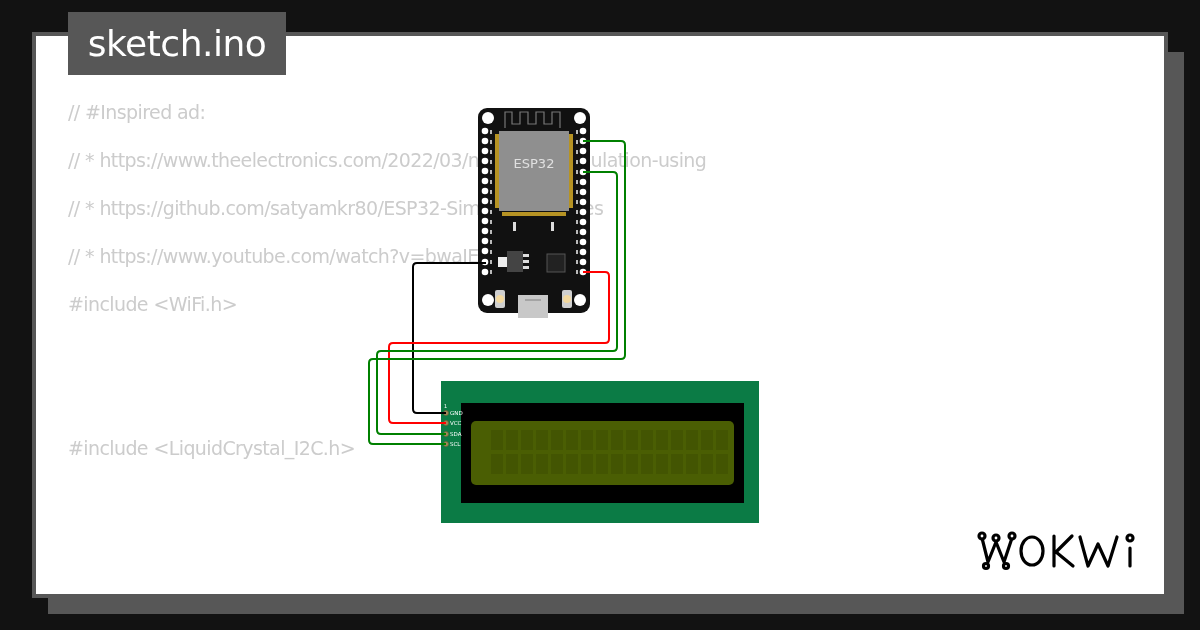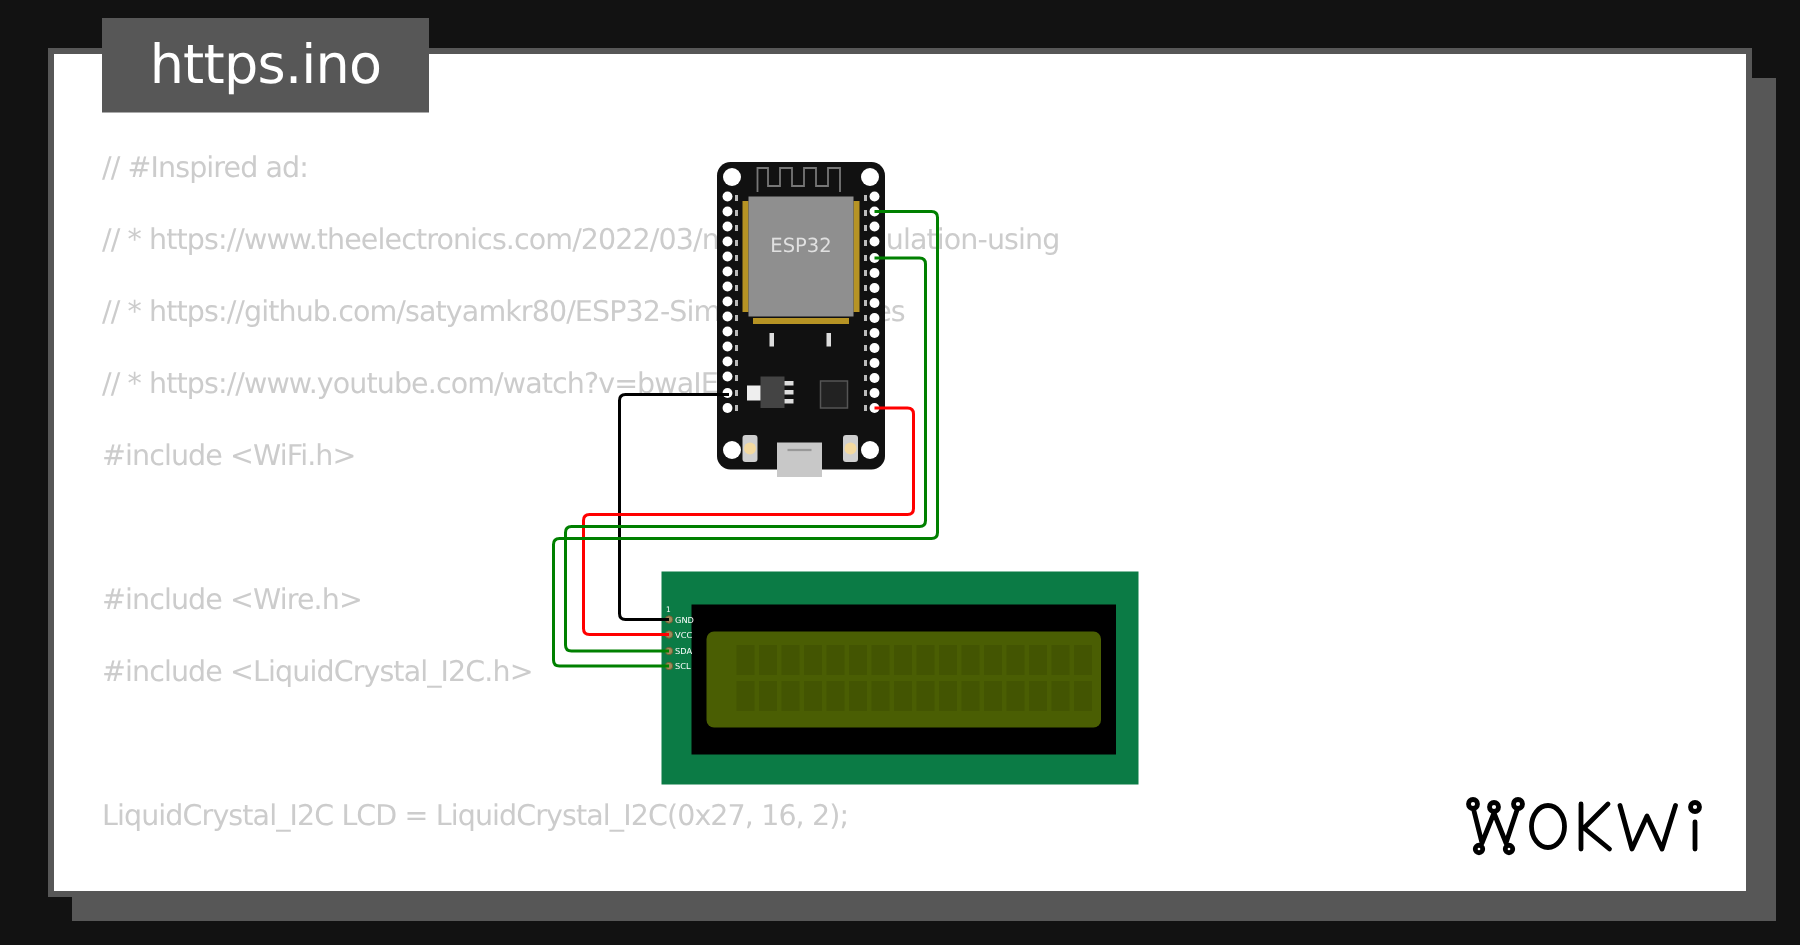--- a/index.html
+++ b/index.html
@@ -12,32 +12,30 @@
   .diagram { position:absolute; left:0; top:0; width:1200px; height:630px; z-index:2; pointer-events:none; }
   .diagram * { pointer-events:auto; }
   .logo { position:absolute; left:976px; top:528px; width:176px; height:46px; z-index:3; }
 </style>
 </head>
 <body>
 
 <div class="shadow"></div>
 <div class="card"></div>
 
-<div class="title-tab">https.ino</div>
+<div class="title-tab">sketch.ino</div>
 
 <div class="code">
   <div class="code-line" style="top:56px">// #Inspired ad:</div>
   <div class="code-line" style="top:104px">// * https://www.theelectronics.com/2022/03/ntp-client-simulation-using</div>
   <div class="code-line" style="top:152px">// * https://github.com/satyamkr80/ESP32-Simulation-Codes</div>
   <div class="code-line" style="top:200px">// * https://www.youtube.com/watch?v=bwaIEtLUVKQ</div>
   <div class="code-line" style="top:248px">#include &lt;WiFi.h&gt;</div>
-  <div class="code-line" style="top:344px">#include &lt;Wire.h&gt;</div>
   <div class="code-line" style="top:392px">#include &lt;LiquidCrystal_I2C.h&gt;</div>
   <div class="code-line" style="top:440px"></div>
-  <div class="code-line" style="top:488px">LiquidCrystal_I2C LCD = LiquidCrystal_I2C(0x27, 16, 2);</div>
 </div>
 
 <svg class="diagram" width="1200" height="630" viewBox="0 0 1200 630" xmlns="http://www.w3.org/2000/svg">
 
   <g>
     <rect x="478" y="108" width="112" height="205" rx="9" fill="#111111"></rect>
 
     <circle cx="488" cy="118" r="6" fill="#ffffff"></circle>
     <circle cx="580" cy="118" r="6" fill="#ffffff"></circle>
     <circle cx="488" cy="300" r="6" fill="#ffffff"></circle>

